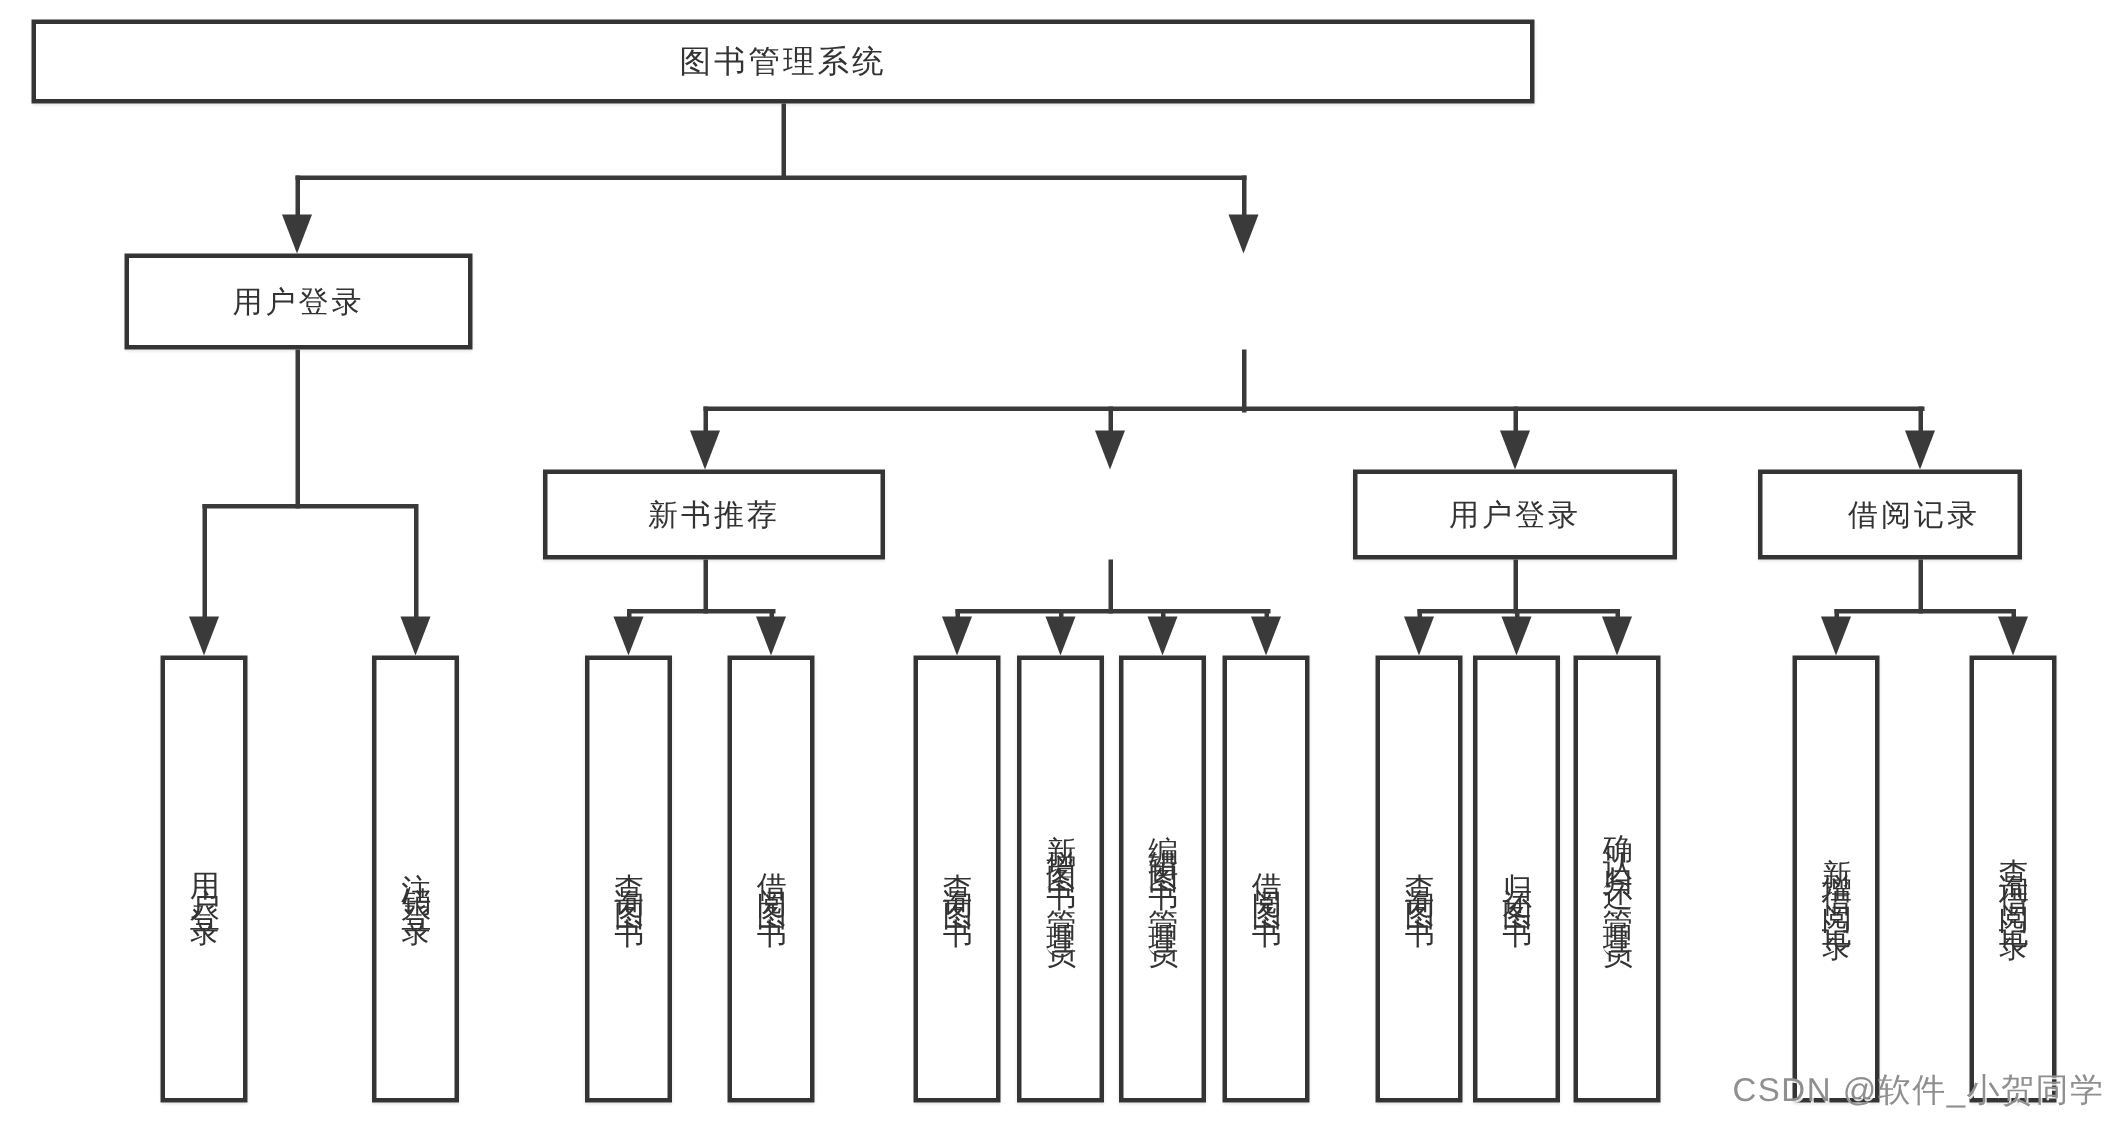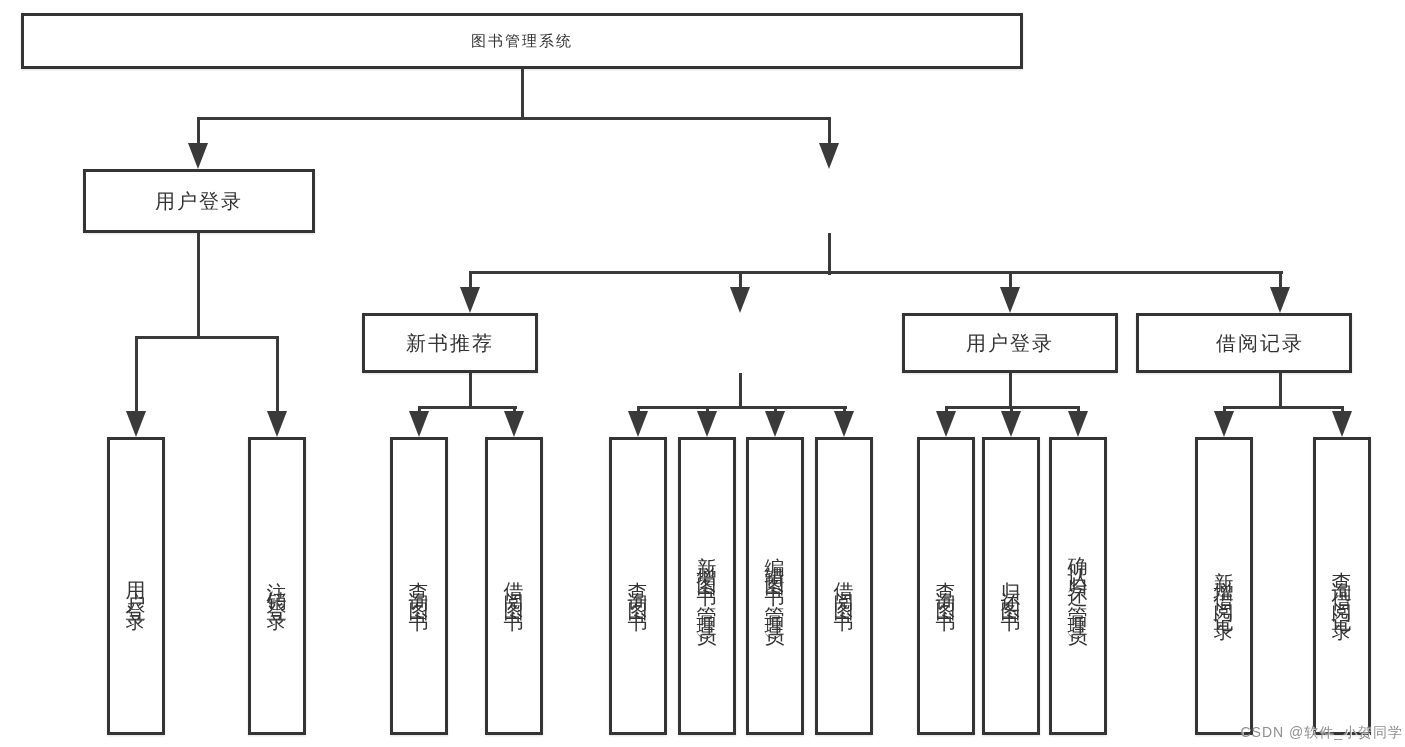--- a/index.html
+++ b/index.html
@@ -9,35 +9,35 @@
   html,body{margin:0;padding:0;}
   body{background:var(--background);font-family:"Liberation Sans", sans-serif;}
   .canvas{position:relative;width:1405px;height:747px;background:var(--background);overflow:hidden;}
   .box{
     position:absolute;box-sizing:border-box;background:var(--box_bg);
     border:3px solid var(--box_border);
     display:flex;align-items:center;justify-content:center;
     color:var(--text);box-shadow:0 1px 2px rgba(0,0,0,0.12);
   }
   .hlabel{font-size:20px;letter-spacing:2px;white-space:nowrap;}
-  .root-label{font-size:15px;letter-spacing:2px;}
+  .root-label{font-size:21px;letter-spacing:2px;}
   .vtext{
     writing-mode:vertical-rl;text-orientation:mixed;
     font-size:20px;line-height:1;letter-spacing:10px;
     white-space:nowrap;
   }
   .ln{position:absolute;background:var(--line);}
   .ah{
     position:absolute;width:0;height:0;
     border-left:10px solid transparent;border-right:10px solid transparent;
     border-top:26px solid var(--line);
   }
   .watermark{
     position:absolute;right:2px;bottom:5px;z-index:10;
-    font-size:14px;color:var(--watermark);
+    font-size:22px;color:var(--watermark);
     text-shadow:1px 1px 0 rgba(255,255,255,0.85);
     letter-spacing:1px;white-space:nowrap;
   }
 </style>
 </head>
 <body>
 
 <div class="canvas">
 
   <div class="box" style="left:21px;top:13px;width:1002px;height:56px;">
@@ -66,27 +66,27 @@
   <div class="ln" style="left:469px;top:271px;width:814px;height:3px;"></div>
   <div class="ln" style="left:469px;top:271px;width:3px;height:18px;"></div>
   <div class="ah" style="left:460px;top:287px;"></div>
   <div class="ln" style="left:739px;top:271px;width:3px;height:18px;"></div>
   <div class="ah" style="left:730px;top:287px;"></div>
   <div class="ln" style="left:1009px;top:271px;width:3px;height:18px;"></div>
   <div class="ah" style="left:1000px;top:287px;"></div>
   <div class="ln" style="left:1279px;top:271px;width:3px;height:18px;"></div>
   <div class="ah" style="left:1270px;top:287px;"></div>
 
-  <div class="box" style="left:362px;top:313px;width:176px;height:60px;">
+  <div class="box" style="left:362px;top:313px;width:228px;height:60px;">
     <span class="hlabel">新书推荐</span>
   </div>
   <div class="box" style="left:902px;top:313px;width:216px;height:60px;">
     <span class="hlabel">用户登录</span>
   </div>
-  <div class="box" style="left:1136px;top:313px;width:216px;height:60px;padding-left:32px;">
+  <div class="box" style="left:1172px;top:313px;width:176px;height:60px;padding-left:32px;">
     <span class="hlabel">借阅记录</span>
   </div>
 
   <div class="ln" style="left:469px;top:373px;width:3px;height:36px;"></div>
   <div class="ln" style="left:418px;top:406px;width:99px;height:3px;"></div>
   <div class="ln" style="left:418px;top:406px;width:3px;height:10px;"></div>
   <div class="ah" style="left:409px;top:411px;"></div>
   <div class="ln" style="left:513px;top:406px;width:3px;height:10px;"></div>
   <div class="ah" style="left:504px;top:411px;"></div>
 

